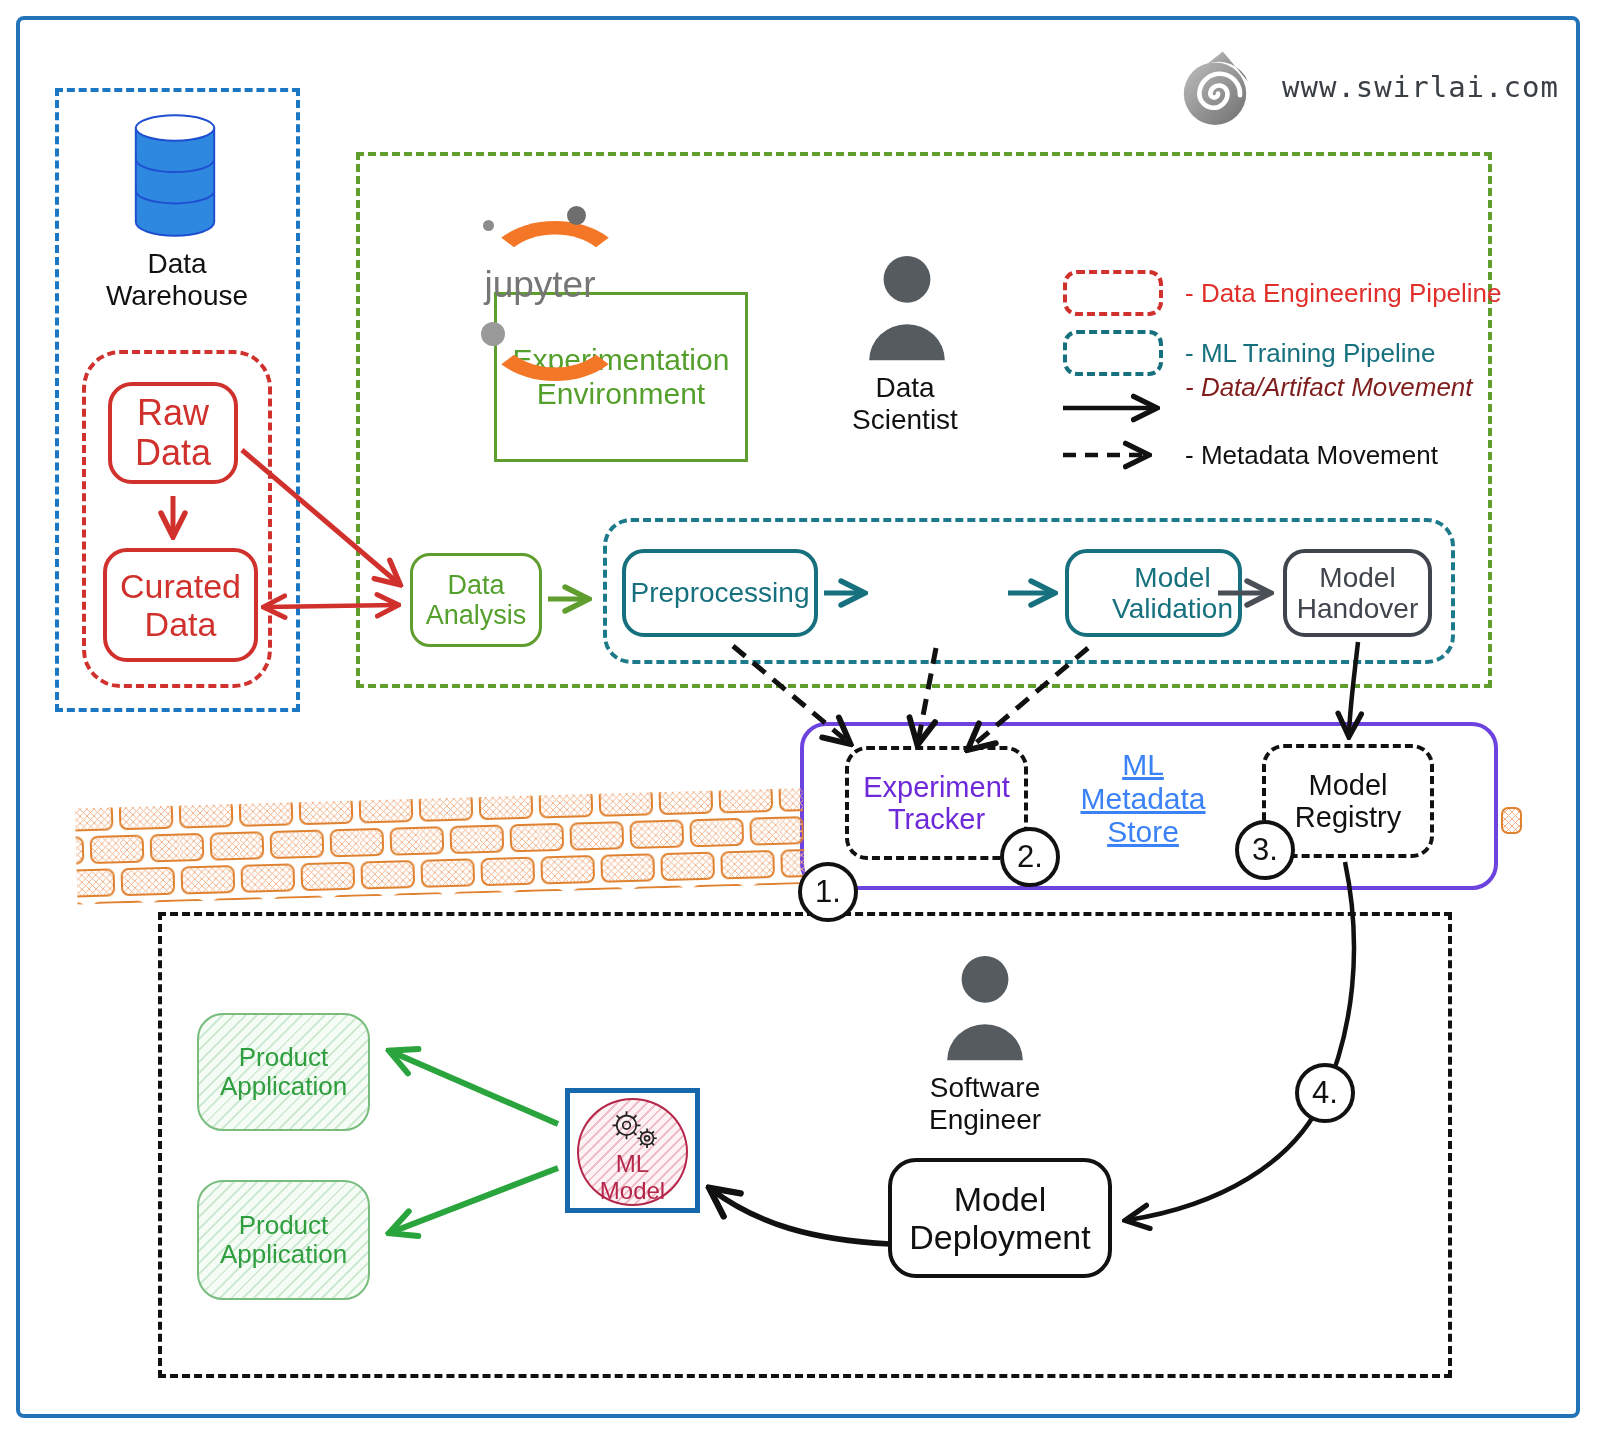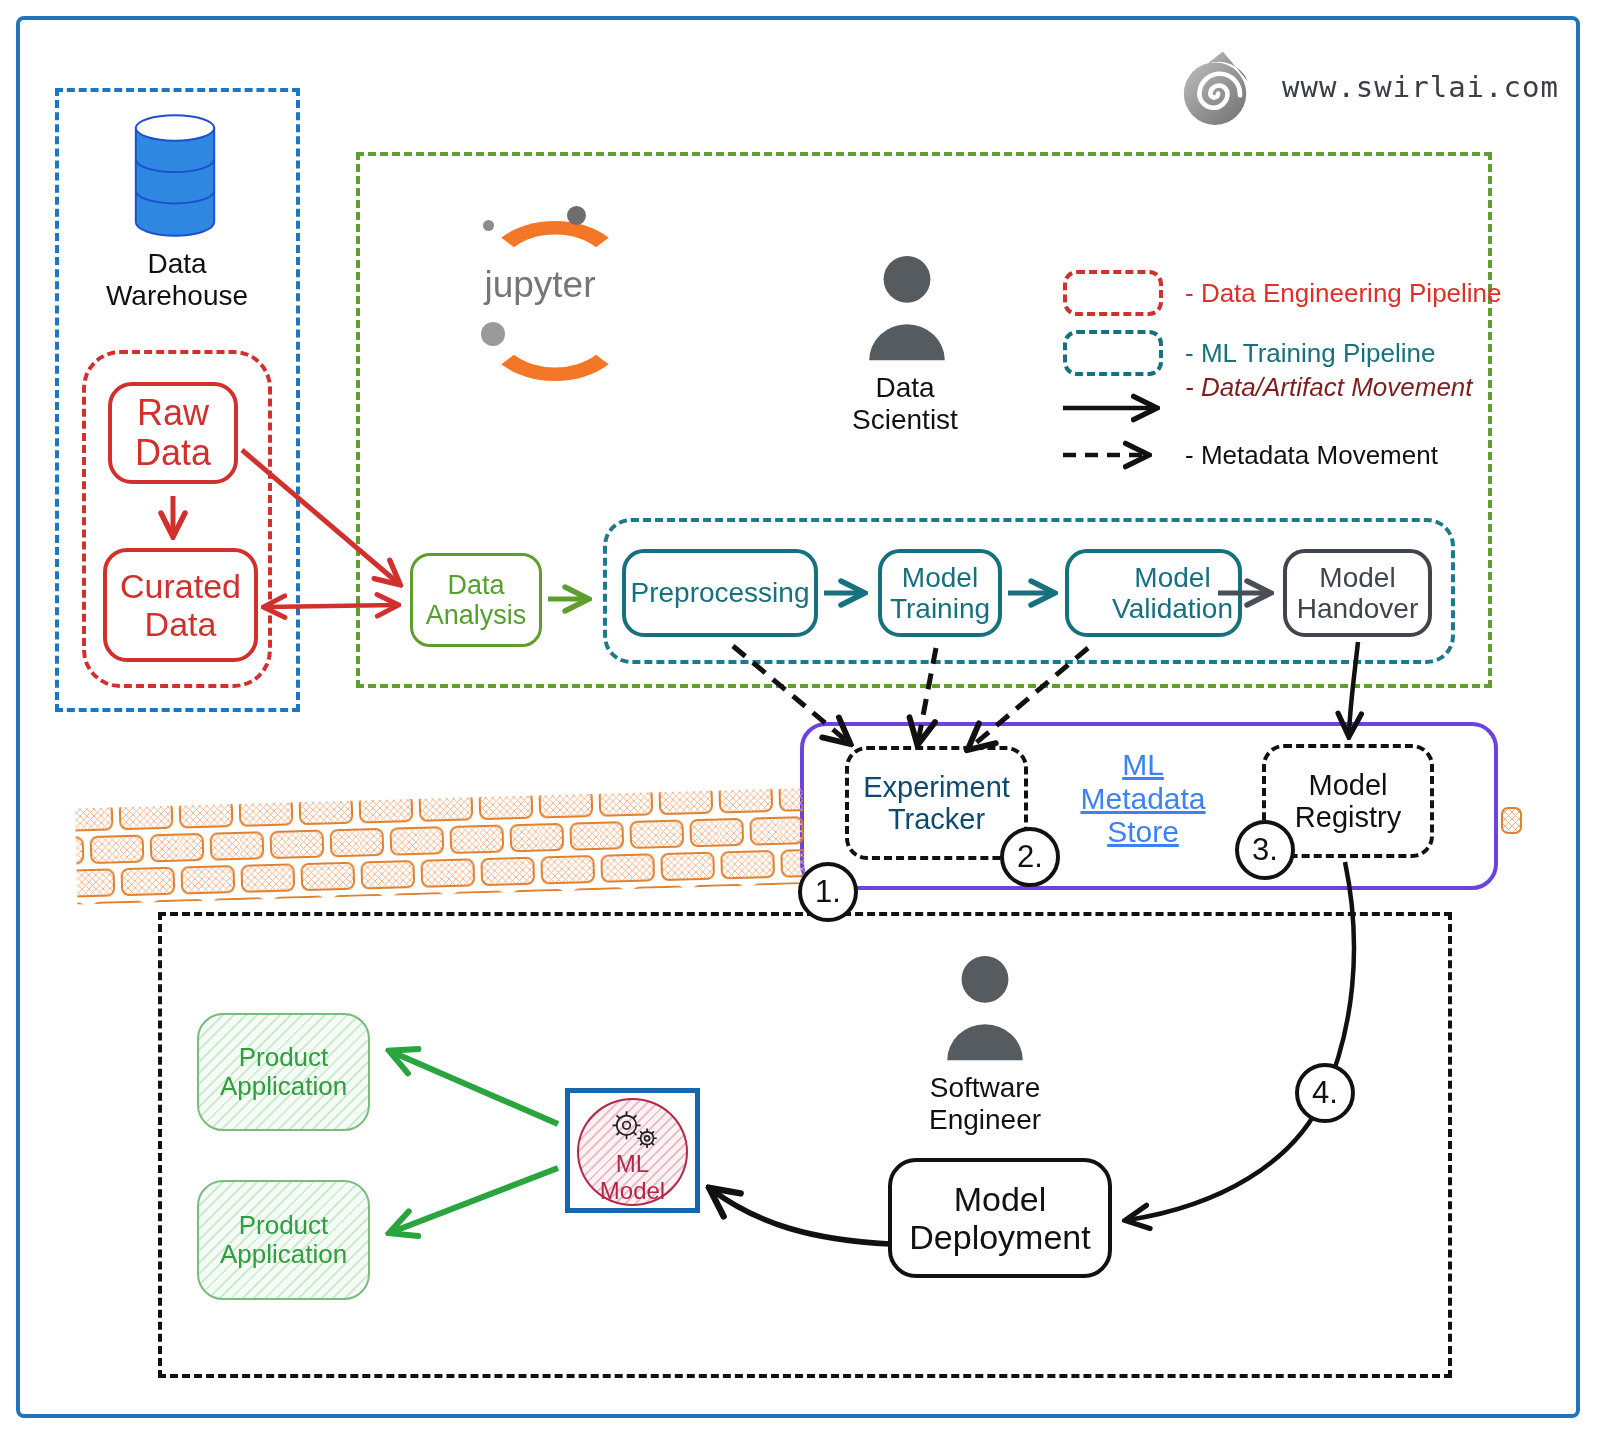--- a/index.html
+++ b/index.html
@@ -21,21 +21,21 @@
   .curated{left:103px;top:548px;width:155px;height:114px;border:4px solid #d0312d;border-radius:24px;
        color:#d0312d;font-size:34px;}
   .envbox{left:494px;top:292px;width:254px;height:170px;border:3px solid #5f9e2e;color:#55a02c;font-size:30px;}
   .danalysis{left:410px;top:545px;width:132px;height:94px;border:3.5px solid #5f9e2e;border-radius:20px;
        color:#55a02c;font-size:27px;margin-top:8px;}
   .stage{border:4px solid #16707e;border-radius:22px;color:#16707e;font-size:28px;top:549px;height:88px;}
   .st0{left:622px;width:196px;} .st1{left:878px;width:124px;} .st2{left:1065px;width:177px;padding-left:38px;}
   .st3{left:1283px;width:149px;border-color:#40454d;color:#40454d;}
   .purple{left:800px;top:722px;width:698px;height:168px;border:4px solid #6d43e0;border-radius:26px;background:#fff;}
   .tracker{left:845px;top:746px;width:183px;height:114px;border:4.5px dashed #111;border-radius:22px;
-       color:#0c4a6e;font-size:29px;}
+       color:#6d28d9;font-size:29px;}
   .registry{left:1262px;top:744px;width:172px;height:114px;border:4.5px dashed #111;border-radius:22px;
        color:#111;font-size:29px;}
   .storelabel{left:1073px;top:748px;width:140px;color:#3b82f6;font-size:30px;text-decoration:underline;}
   .mdeploy{left:888px;top:1158px;width:224px;height:120px;border:4px solid #111;border-radius:28px;
        color:#111;font-size:34px;font-weight:500;}
   .papp{left:197px;width:173px;height:118px;border:2px solid #79bd7e;border-radius:26px;
        color:#2e9e3e;font-size:26px;background:
        repeating-linear-gradient(135deg,rgba(110,190,120,.28) 0 2px,rgba(110,190,120,0) 2px 8px),#f5fbf5;}
   .papp1{top:1013px;} .papp2{top:1180px;height:120px;}
   .mlbox{left:565px;top:1088px;width:135px;height:125px;border:5px solid #1767ad;background:#fff;}
@@ -106,20 +106,21 @@
       <path d="M10 82 a40 13 0 0 0 80 0" fill="none" stroke="#1d4fd0" stroke-width="2"></path>
       <ellipse cx="50" cy="18" rx="40" ry="13" fill="#fff" stroke="#1d4fd0" stroke-width="2"></ellipse>
     </svg>
   </div>
   <div class="abs lbl dwlbl under">Data Warehouse</div>
   <div class="abs red-dash under"></div>
   <div class="abs cbox raw under">Raw Data</div>
   <div class="abs cbox curated under">Curated Data</div>
 
   <div class="abs green-dash under"></div>
+  <div class="abs cbox envbox under">Experimentation Environment</div>
   <div class="abs juplogo mid">
     <div class="jup-arc jup-top"></div>
     <div class="jup-arc jup-bot"></div>
     <div class="jdot jd1"></div>
     <div class="jdot jd2"></div>
     <div class="jdot jd3"></div>
     <div class="jup-text">jupyter</div>
   </div>
 
   <div class="abs under" style="left:862px;top:250px;width:90px;height:118px;">
@@ -133,21 +134,20 @@
   <div class="abs lgbox lg-red under"></div>
   <div class="abs lgbox lg-teal under"></div>
   <div class="abs lglbl lgl0 under">- Data Engineering Pipeline</div>
   <div class="abs lglbl lgl1 under">- ML Training Pipeline</div>
   <div class="abs lglbl lgl2 under">- Data/Artifact Movement</div>
   <div class="abs lglbl lgl3 under">- Metadata Movement</div>
 
   <div class="abs cbox danalysis under">Data Analysis</div>
   <div class="abs teal-dash under"></div>
   <div class="abs cbox stage st0 under">Preprocessing</div>
-  <div class="abs cbox stage st1 under">Model Training</div>
   <div class="abs cbox stage st2 under">Model Validation</div>
   <div class="abs cbox stage st3 under">Model Handover</div>
 
   <div class="abs purple mid"></div>
   <div class="abs cbox tracker mid">Experiment Tracker</div>
   <div class="abs cbox storelabel mid">ML Metadata Store</div>
   <div class="abs cbox registry mid">Model Registry</div>
 
   <div class="abs black-dash under"></div>
   <div class="abs under" style="left:940px;top:950px;width:90px;height:118px;">

